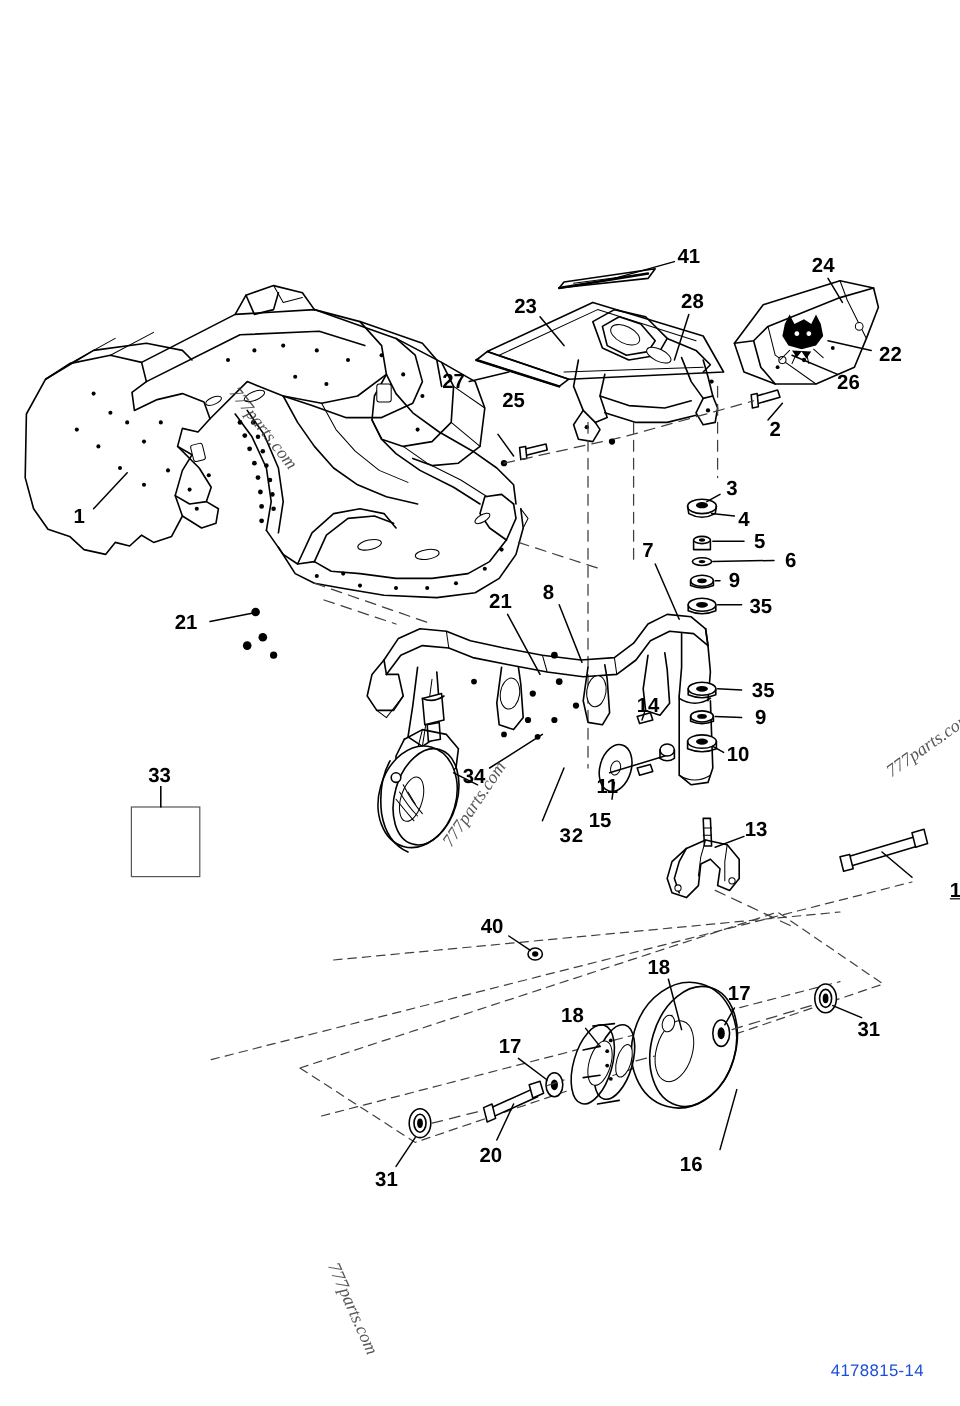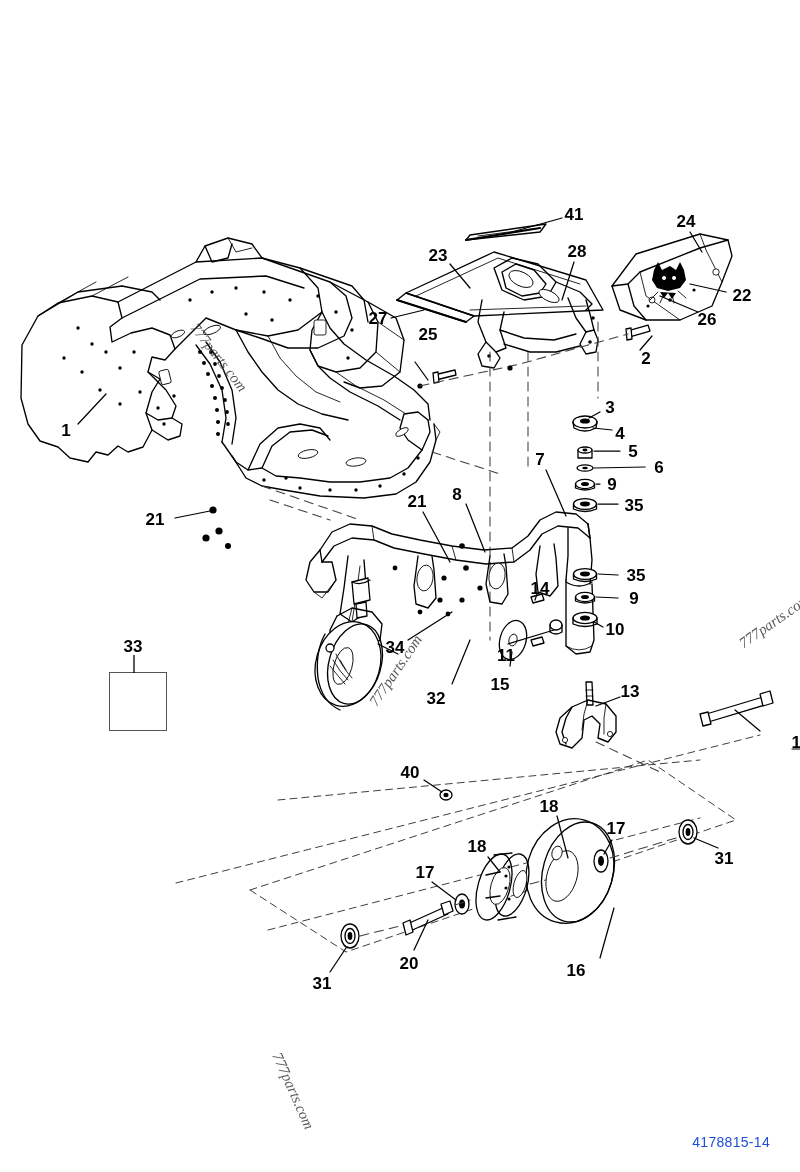--- a/index.html
+++ b/index.html
@@ -559,19 +559,19 @@
   <div class="callout" style="left:438px; top:255px;">23</div>
   <div class="callout" style="left:686px; top:221px;">24</div>
   <div class="callout" style="left:404px; top:334px;margin-left:24px;">25</div>
   <div class="callout" style="left:707px; top:319px;">26</div>
   <div class="callout" style="left:378px; top:318px;">27</div>
   <div class="callout" style="left:577px; top:251px;">28</div>
   <div class="callout" style="left:574px; top:214px;">41</div>
   <div class="callout" style="left:410px; top:772px;">40</div>
   <div class="callout" style="left:724px; top:858px;">31</div>
   <div class="callout" style="left:322px; top:983px;">31</div>
-  <div class="callout" style="left:436px; top:698px;">32</div>
+  <div class="callout" style="left:476px; top:698px;font-family:Liberation Mono, monospace;">32</div>
   <div class="callout" style="left:133px; top:646px;">33</div>
   <div class="callout" style="left:395px; top:647px;">34</div>
 
   <div class="partno">4178815-14</div>
 
 </div>
 
 </body></html>

